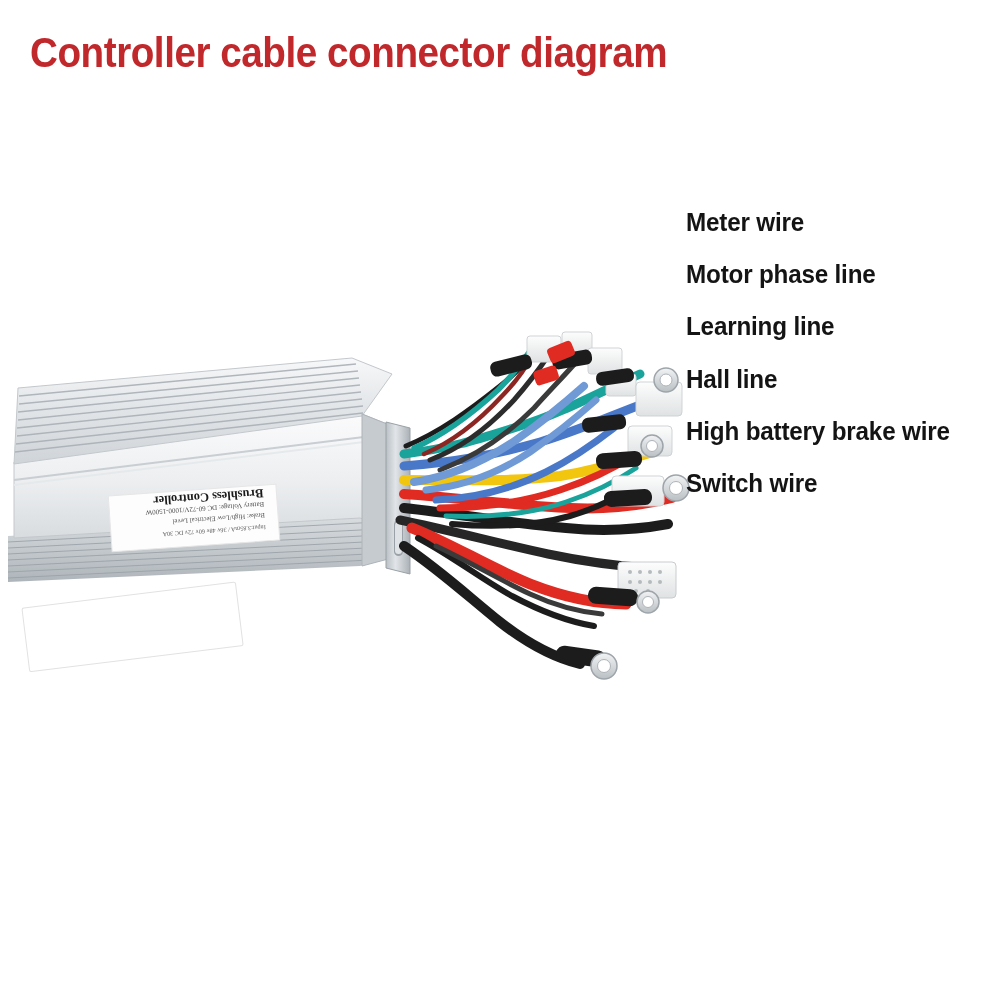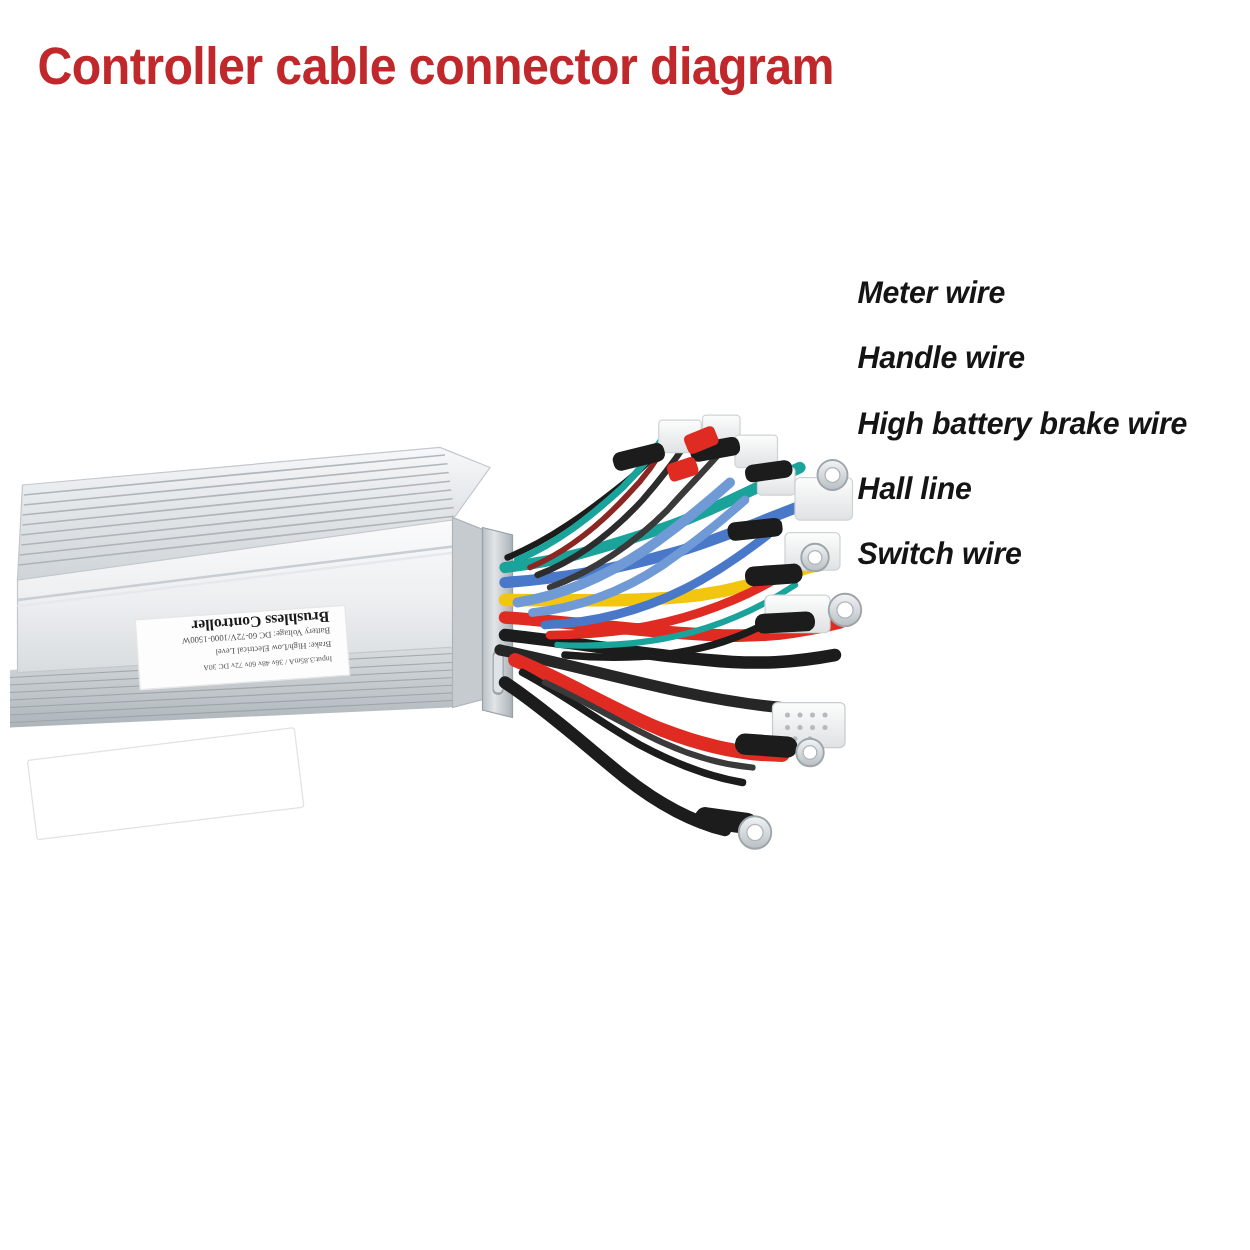--- a/index.html
+++ b/index.html
@@ -35,22 +35,21 @@
   
   #label-list {
     position: absolute;
     left: 686px;
     top: 196px;
     width: 310px;
   }
   .label-row {
     height: 52.2px;
     display: flex;
-    align-items: flex-end;
-    font-style: italic;
+    align-items: center;
   }
   .label-text {
     font-family: "Liberation Sans", sans-serif;
     font-weight: bold;
     font-size: 25px;
     line-height: 28px;
     color: #141414;
     letter-spacing: -0.2px;
     white-space: nowrap;
     transform: scaleX(0.97);
@@ -252,24 +251,27 @@
       </g>
     </g>
   </svg>
 </div>
 
 <div id="label-list">
   <div class="label-row">
     <span class="label-text">Meter wire</span>
   </div>
   <div class="label-row">
-    <span class="label-text">Handle wire</span>
+    <span class="label-text">Motor phase line</span>
+  </div>
+  <div class="label-row">
+    <span class="label-text">Learning line</span>
+  </div>
+  <div class="label-row">
+    <span class="label-text">Hall line</span>
   </div>
   <div class="label-row">
     <span class="label-text">High battery brake wire</span>
   </div>
   <div class="label-row">
-    <span class="label-text">Hall line</span>
-  </div>
-  <div class="label-row">
     <span class="label-text">Switch wire</span>
   </div>
 </div>
 
 </body></html>

